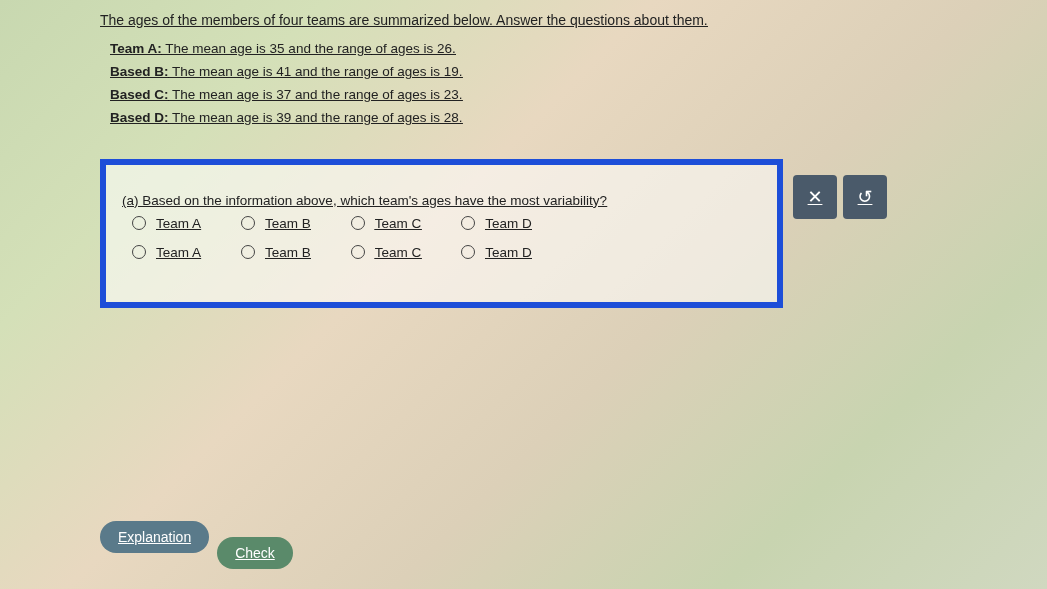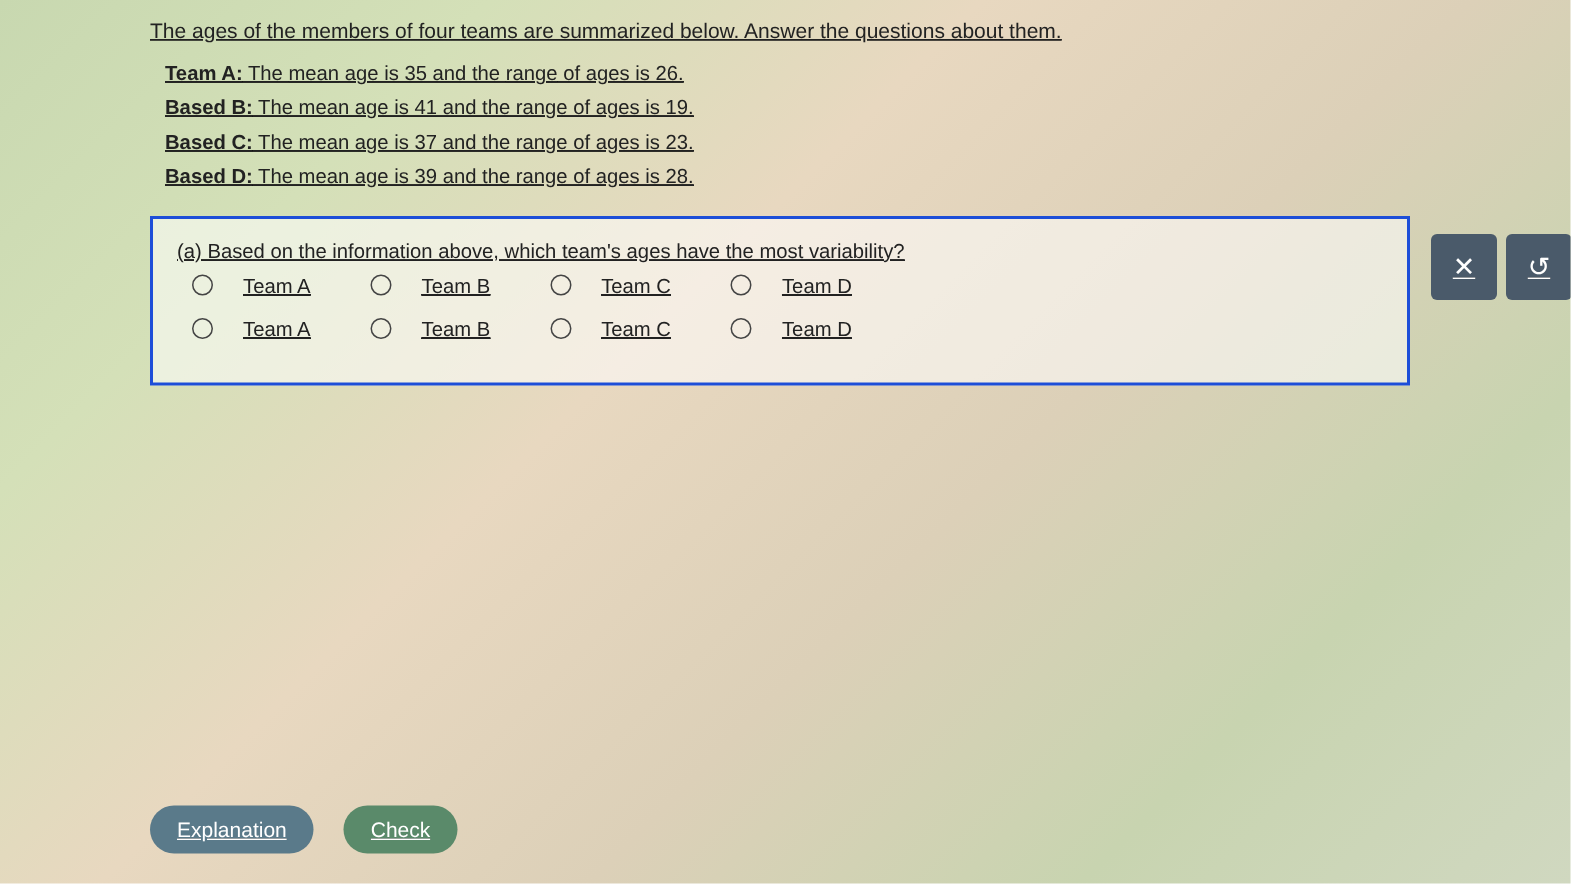--- a/index.html
+++ b/index.html
@@ -22,60 +22,60 @@
     }
 
     .intro-text {
       font-size: 14px;
       color: #222;
       margin-bottom: 10px;
       font-weight: 500;
     }
 
     .teams-info {
-      margin-bottom: 14px;
+      margin-bottom: 29px;
       padding-left: 10px;
     }
 
     .team-line {
       font-size: 13.5px;
       color: #222;
       line-height: 1.7;
     }
 
     .underline {
       text-decoration: underline;
     }
 
     .question-box {
-      border: 2px solid #1d4ed8;
+      border: 6px solid #1d4ed8;
       background: rgba(255,255,255,0.55);
-      padding: 14px 16px;
-      width: 840px;
+      padding: 28px 16px;
+      width: 683px;
       position: relative;
     }
 
     .question-label {
       font-size: 13.5px;
       color: #222;
       margin-bottom: 8px;
     }
 
     .options-row {
       display: flex;
       align-items: center;
       gap: 40px;
       margin-bottom: 14px;
       padding-left: 10px;
     }
 
     .option {
       display: flex;
       align-items: center;
-      gap: 20px;
+      gap: 10px;
       font-size: 13.5px;
       color: #222;
       cursor: pointer;
     }
 
     .radio-circle {
       width: 14px;
       height: 14px;
       border-radius: 50%;
       border: 1.5px solid #444;
@@ -103,22 +103,22 @@
       display: flex;
       align-items: center;
       justify-content: center;
     }
 
     .bottom-bar {
       position: absolute;
       bottom: 20px;
       left: 100px;
       display: flex;
-      gap: 20px;
-      align-items: flex-end;
+      gap: 8px;
+      align-items: flex-start;
     }
 
     .btn-explanation {
       background: #5a7a8a;
       color: white;
       border: none;
       border-radius: 20px;
       padding: 8px 18px;
       font-size: 14px;
       cursor: pointer;

